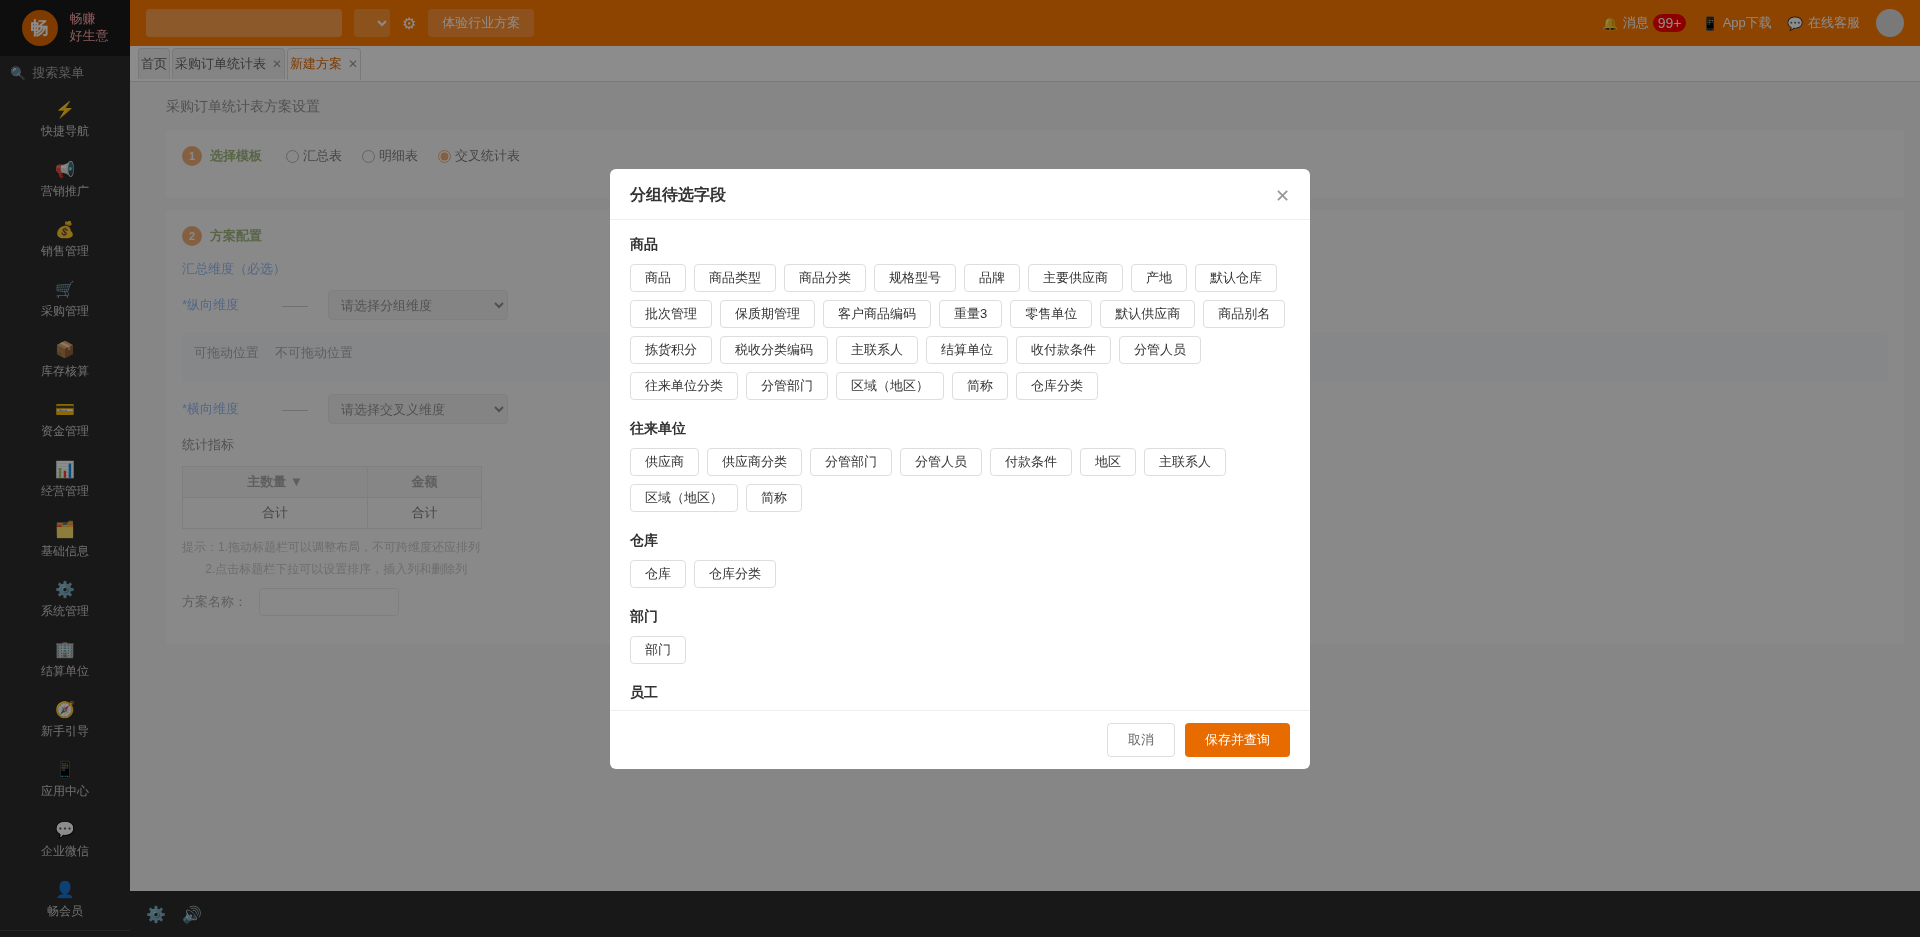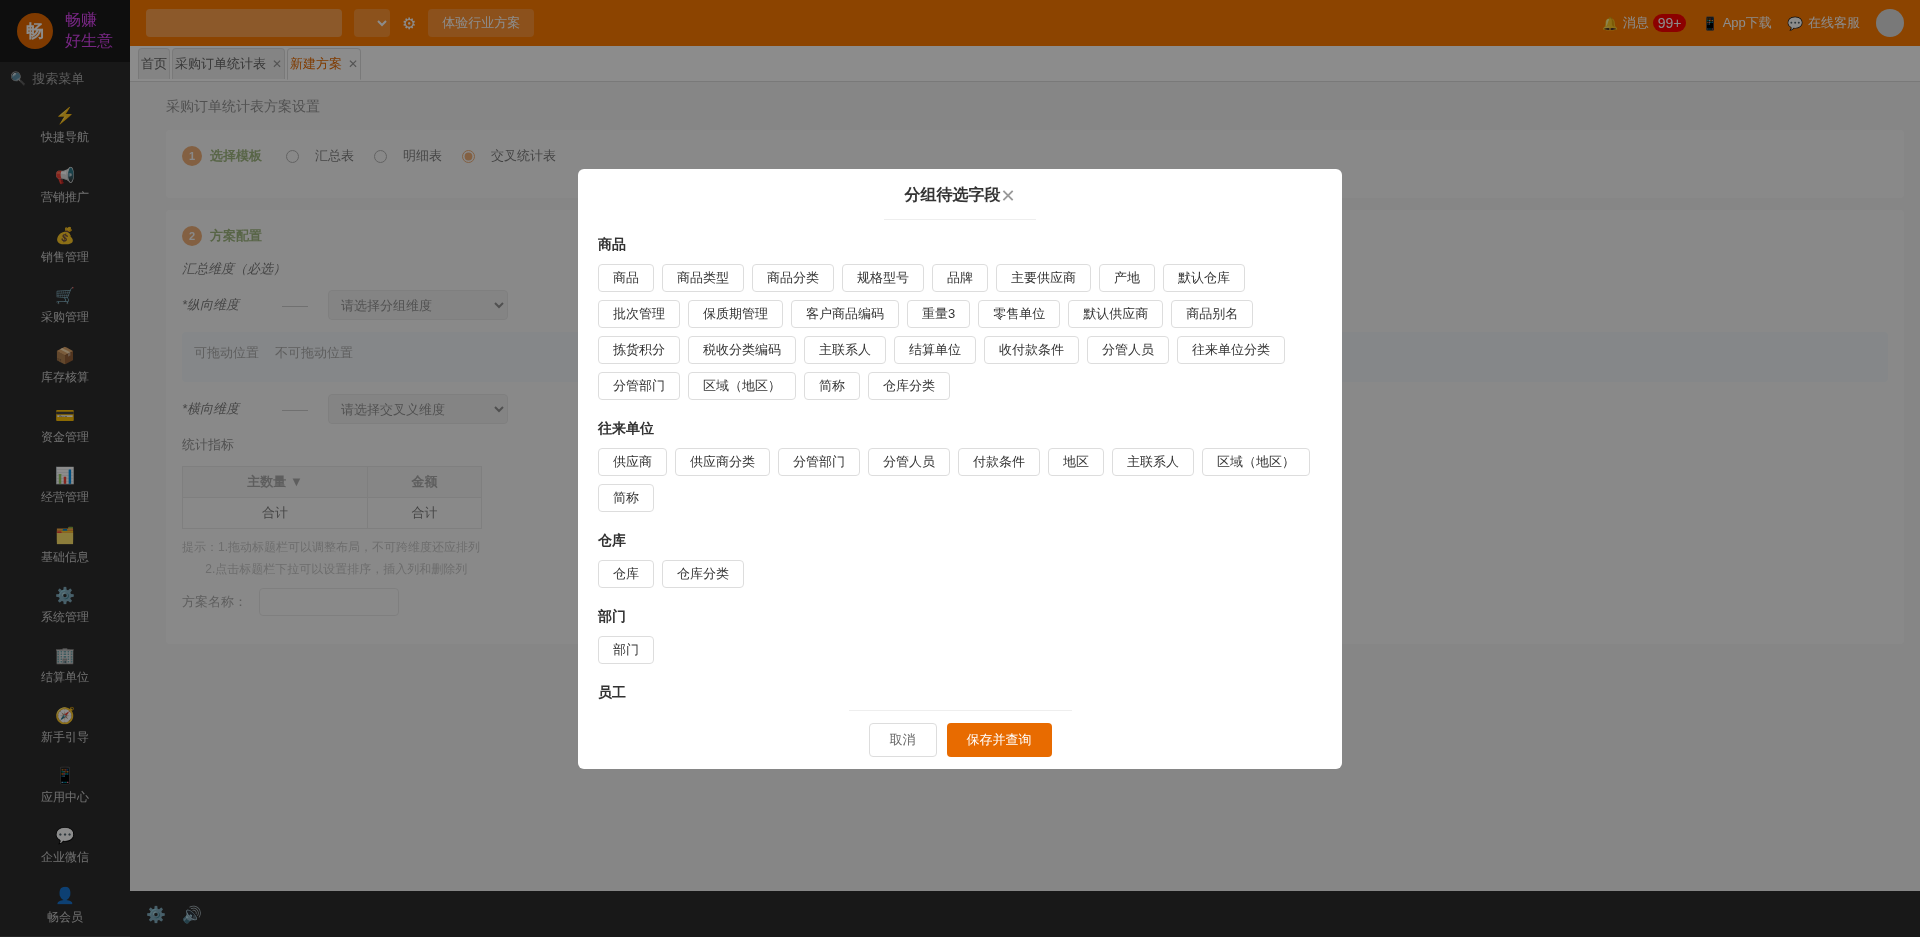--- a/index.html
+++ b/index.html
@@ -5,21 +5,21 @@
     * { box-sizing: border-box; margin: 0; padding: 0; }
     body { font-family: "Microsoft YaHei", "PingFang SC", sans-serif; font-size: 13px; background: #f5f5f5; overflow: hidden; }
 
     
     .app-container { display: flex; height: 937px; width: 1920px; position: relative; }
     
     
     .sidebar { width: 130px; background: #2d2d2d; display: flex; flex-direction: column; align-items: center; padding: 0; flex-shrink: 0; }
     .sidebar-logo { width: 100%; padding: 10px 0; display: flex; align-items: center; justify-content: center; background: #1a1a1a; }
     .sidebar-logo-icon { width: 36px; height: 36px; background: #e86b00; border-radius: 50%; display: flex; align-items: center; justify-content: center; color: white; font-size: 18px; font-weight: bold; }
-    .sidebar-logo-text { color: #d946ef; font-size: 16px; margin-left: 12px; line-height: 1.3; }
+    .sidebar-logo-text { color: #fca5a5; font-size: 13px; margin-left: 12px; line-height: 1.3; }
     .sidebar-search { width: 100%; padding: 8px 10px; display: flex; align-items: center; gap: 6px; color: #aaa; font-size: 13px; cursor: pointer; }
     .sidebar-item { width: 100%; padding: 10px 8px; display: flex; flex-direction: column; align-items: center; gap: 4px; color: #ccc; font-size: 12px; cursor: pointer; }
     .sidebar-item-icon { font-size: 16px; }
     .sidebar-bottom { margin-top: auto; width: 100%; display: flex; justify-content: space-around; padding: 10px 0; border-top: 1px solid #444; }
 
     
     .main-area { flex: 1; display: flex; flex-direction: column; overflow: hidden; }
     .top-bar { height: 46px; background: #ff7c00; display: flex; align-items: center; padding: 0 16px; gap: 12px; }
     .top-bar-search { flex: 0 0 180px; background: rgba(255,255,255,0.3); border: none; border-radius: 4px; height: 28px; padding: 0 10px; color: white; font-size: 13px; }
     .top-bar-search::placeholder { color: rgba(255,255,255,0.7); }
@@ -47,21 +47,21 @@
     .step-num { width: 20px; height: 20px; border-radius: 50%; background: #e86b00; color: white; display: flex; align-items: center; justify-content: center; font-size: 11px; font-weight: bold; }
     .step-label { color: #4d7c0f; font-weight: bold; }
 
     
     .config-section { background: #fff; border-radius: 4px; padding: 16px; margin-bottom: 12px; }
     
     
     .overlay { position: fixed; inset: 0; background: rgba(0,0,0,0.45); z-index: 1000; display: flex; align-items: center; justify-content: center; }
 
     
-    .modal { background: white; border-radius: 6px; width: 764px; max-height: 600px; display: flex; flex-direction: column; position: relative; z-index: 1001; align-items: center; }
+    .modal { background: white; border-radius: 6px; width: 700px; max-height: 600px; display: flex; flex-direction: column; position: relative; z-index: 1001; }
     .modal-header { display: flex; align-items: center; justify-content: space-between; padding: 16px 20px 12px; border-bottom: 1px solid #eee; flex-shrink: 0; }
     .modal-title { font-size: 16px; font-weight: bold; color: #333; }
     .modal-close { font-size: 18px; color: #999; cursor: pointer; background: none; border: none; }
     .modal-body { flex: 1; overflow-y: auto; padding: 16px 20px; }
     .modal-footer { display: flex; justify-content: flex-end; gap: 10px; padding: 12px 20px; border-top: 1px solid #eee; flex-shrink: 0; }
 
     
     .field-section { margin-bottom: 20px; }
     .field-section-title { font-size: 14px; font-weight: bold; color: #333; margin-bottom: 10px; }
     .field-grid { display: flex; flex-wrap: wrap; gap: 8px; }
@@ -78,25 +78,25 @@
     
     .modal-body::-webkit-scrollbar { width: 8px; }
     .modal-body::-webkit-scrollbar-track { background: #f0f0f0; }
     .modal-body::-webkit-scrollbar-thumb { background: #ccc; border-radius: 4px; }
 
     
     .bg-content { opacity: 0.5; pointer-events: none; padding-left: 36px; }
 
     
     .template-options { display: flex; gap: 20px; align-items: center; font-size: 13px; }
-    .radio-item { display: flex; align-items: center; gap: 16px; }
+    .radio-item { display: flex; align-items: center; gap: 4px; }
     .radio-item input { accent-color: #e86b00; }
 
     .form-row { display: flex; align-items: center; gap: 12px; margin-bottom: 12px; }
-    .form-label { color: #000000; min-width: 80px; font-style: italic; }
+    .form-label { color: #3b82f6; min-width: 80px; }
     .form-select { height: 30px; border: 1px solid #ddd; border-radius: 4px; padding: 0 8px; font-size: 13px; color: #333; min-width: 180px; }
 
     .indicator-table { width: 100%; border-collapse: collapse; }
     .indicator-table th, .indicator-table td { border: 1px solid #ddd; padding: 6px 10px; font-size: 13px; text-align: center; }
     .indicator-table th { background: #f5f5f5; color: #666; }
 
     .hint-text { color: #999; font-size: 12px; margin-top: 8px; line-height: 1.8; }
     .save-option { display: flex; align-items: center; gap: 8px; font-size: 13px; margin-top: 14px; }
     .save-name-input { border: 1px solid #ddd; border-radius: 4px; height: 28px; padding: 0 8px; font-size: 13px; width: 140px; }
   </style>

